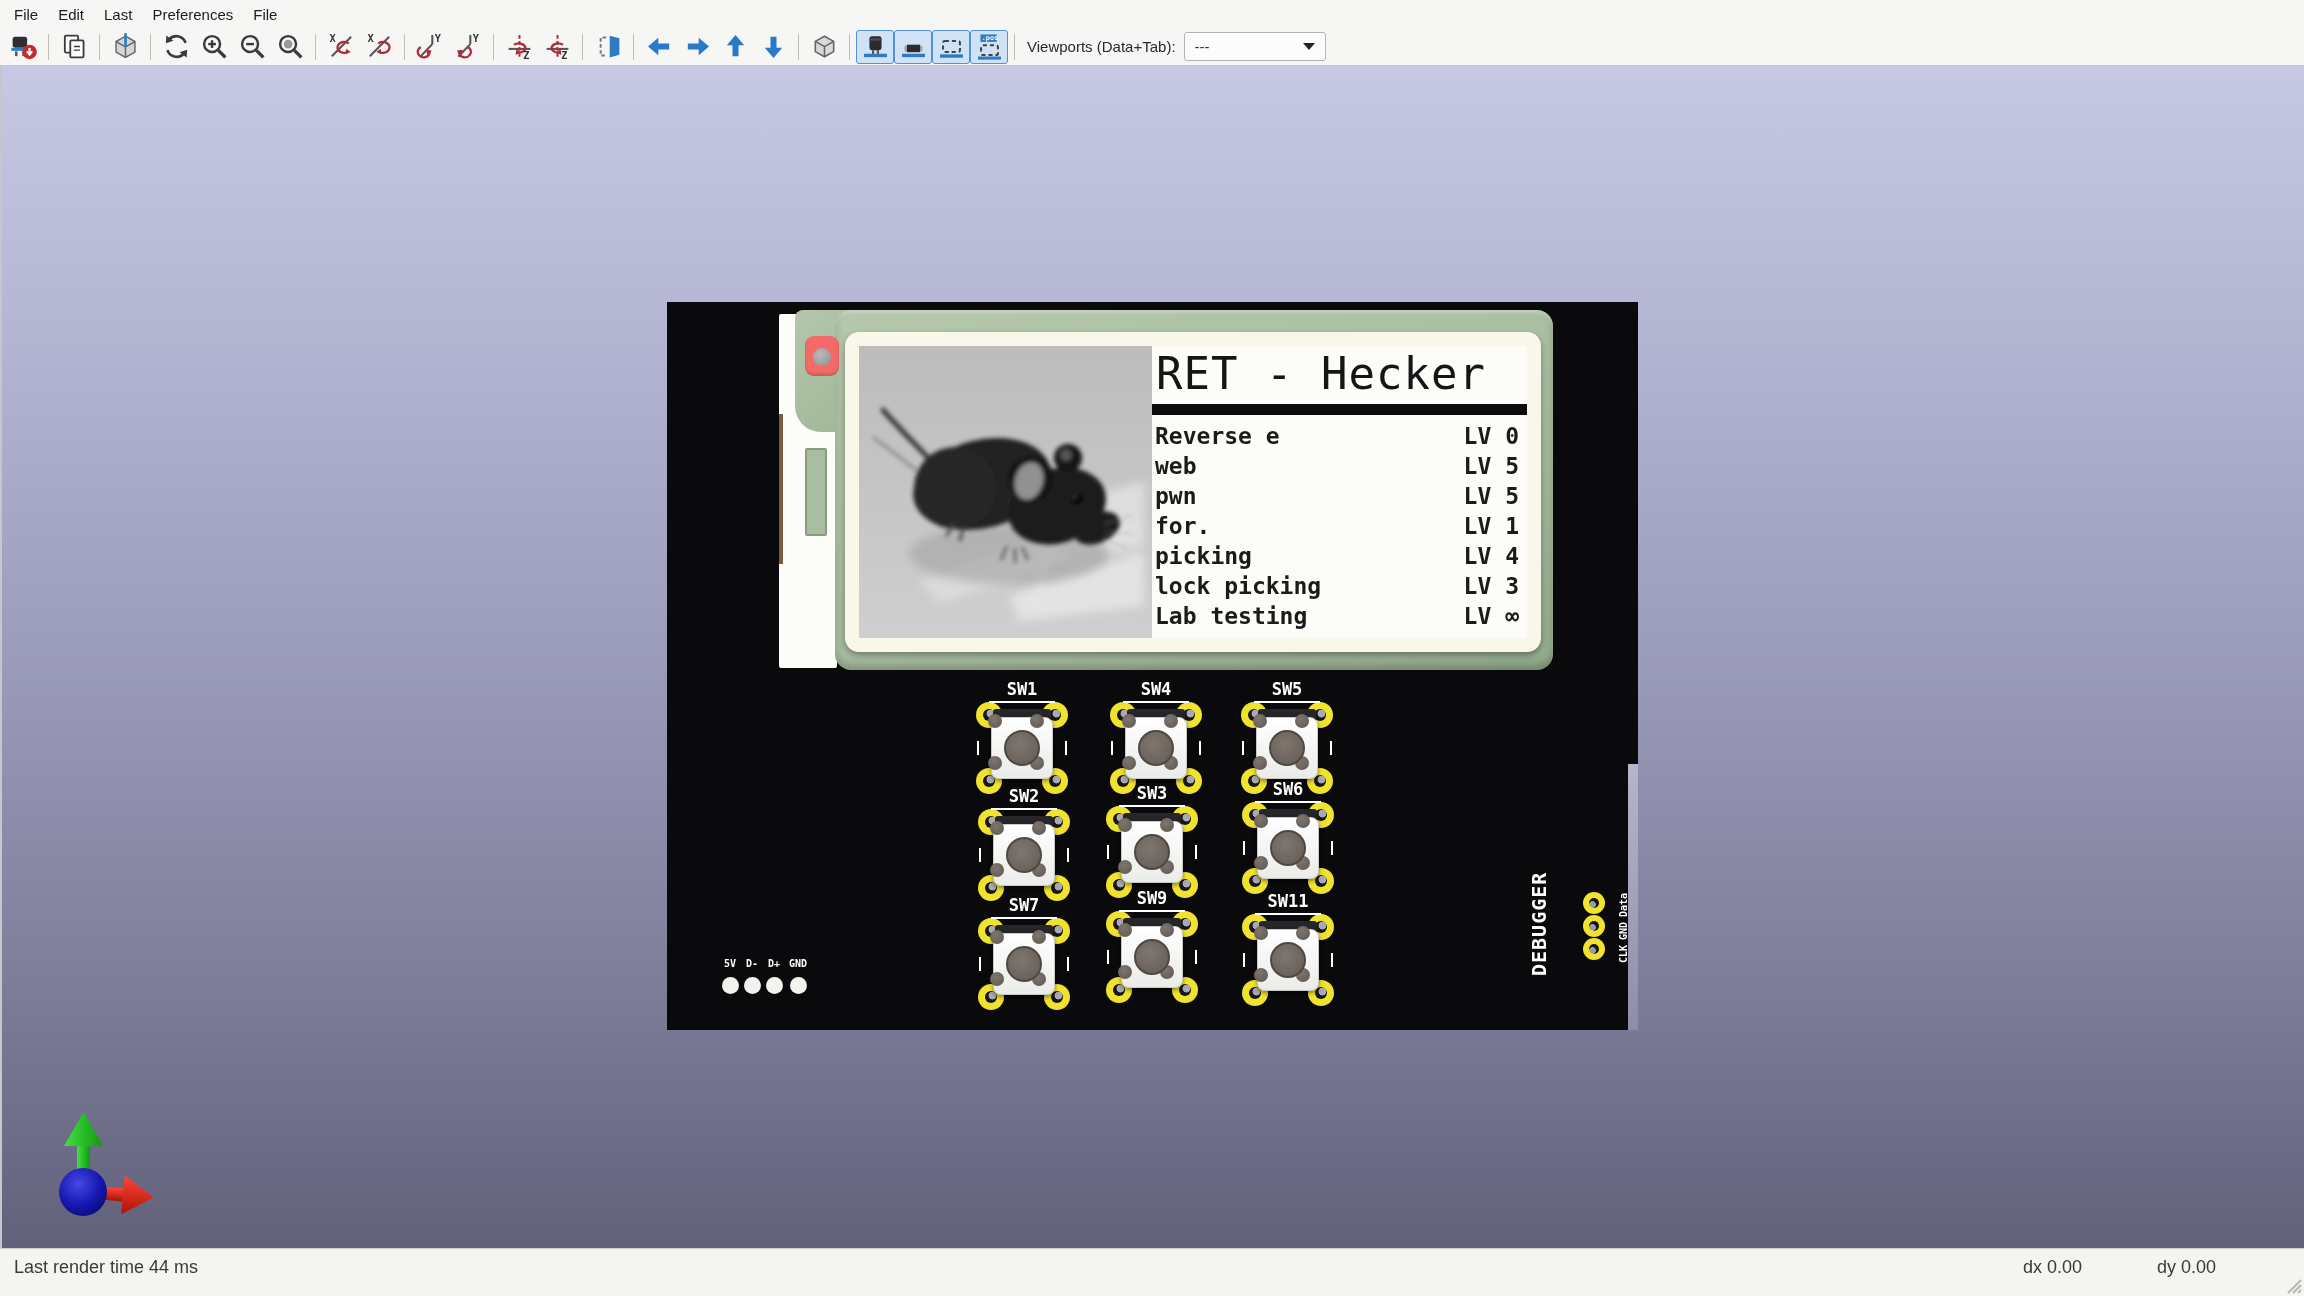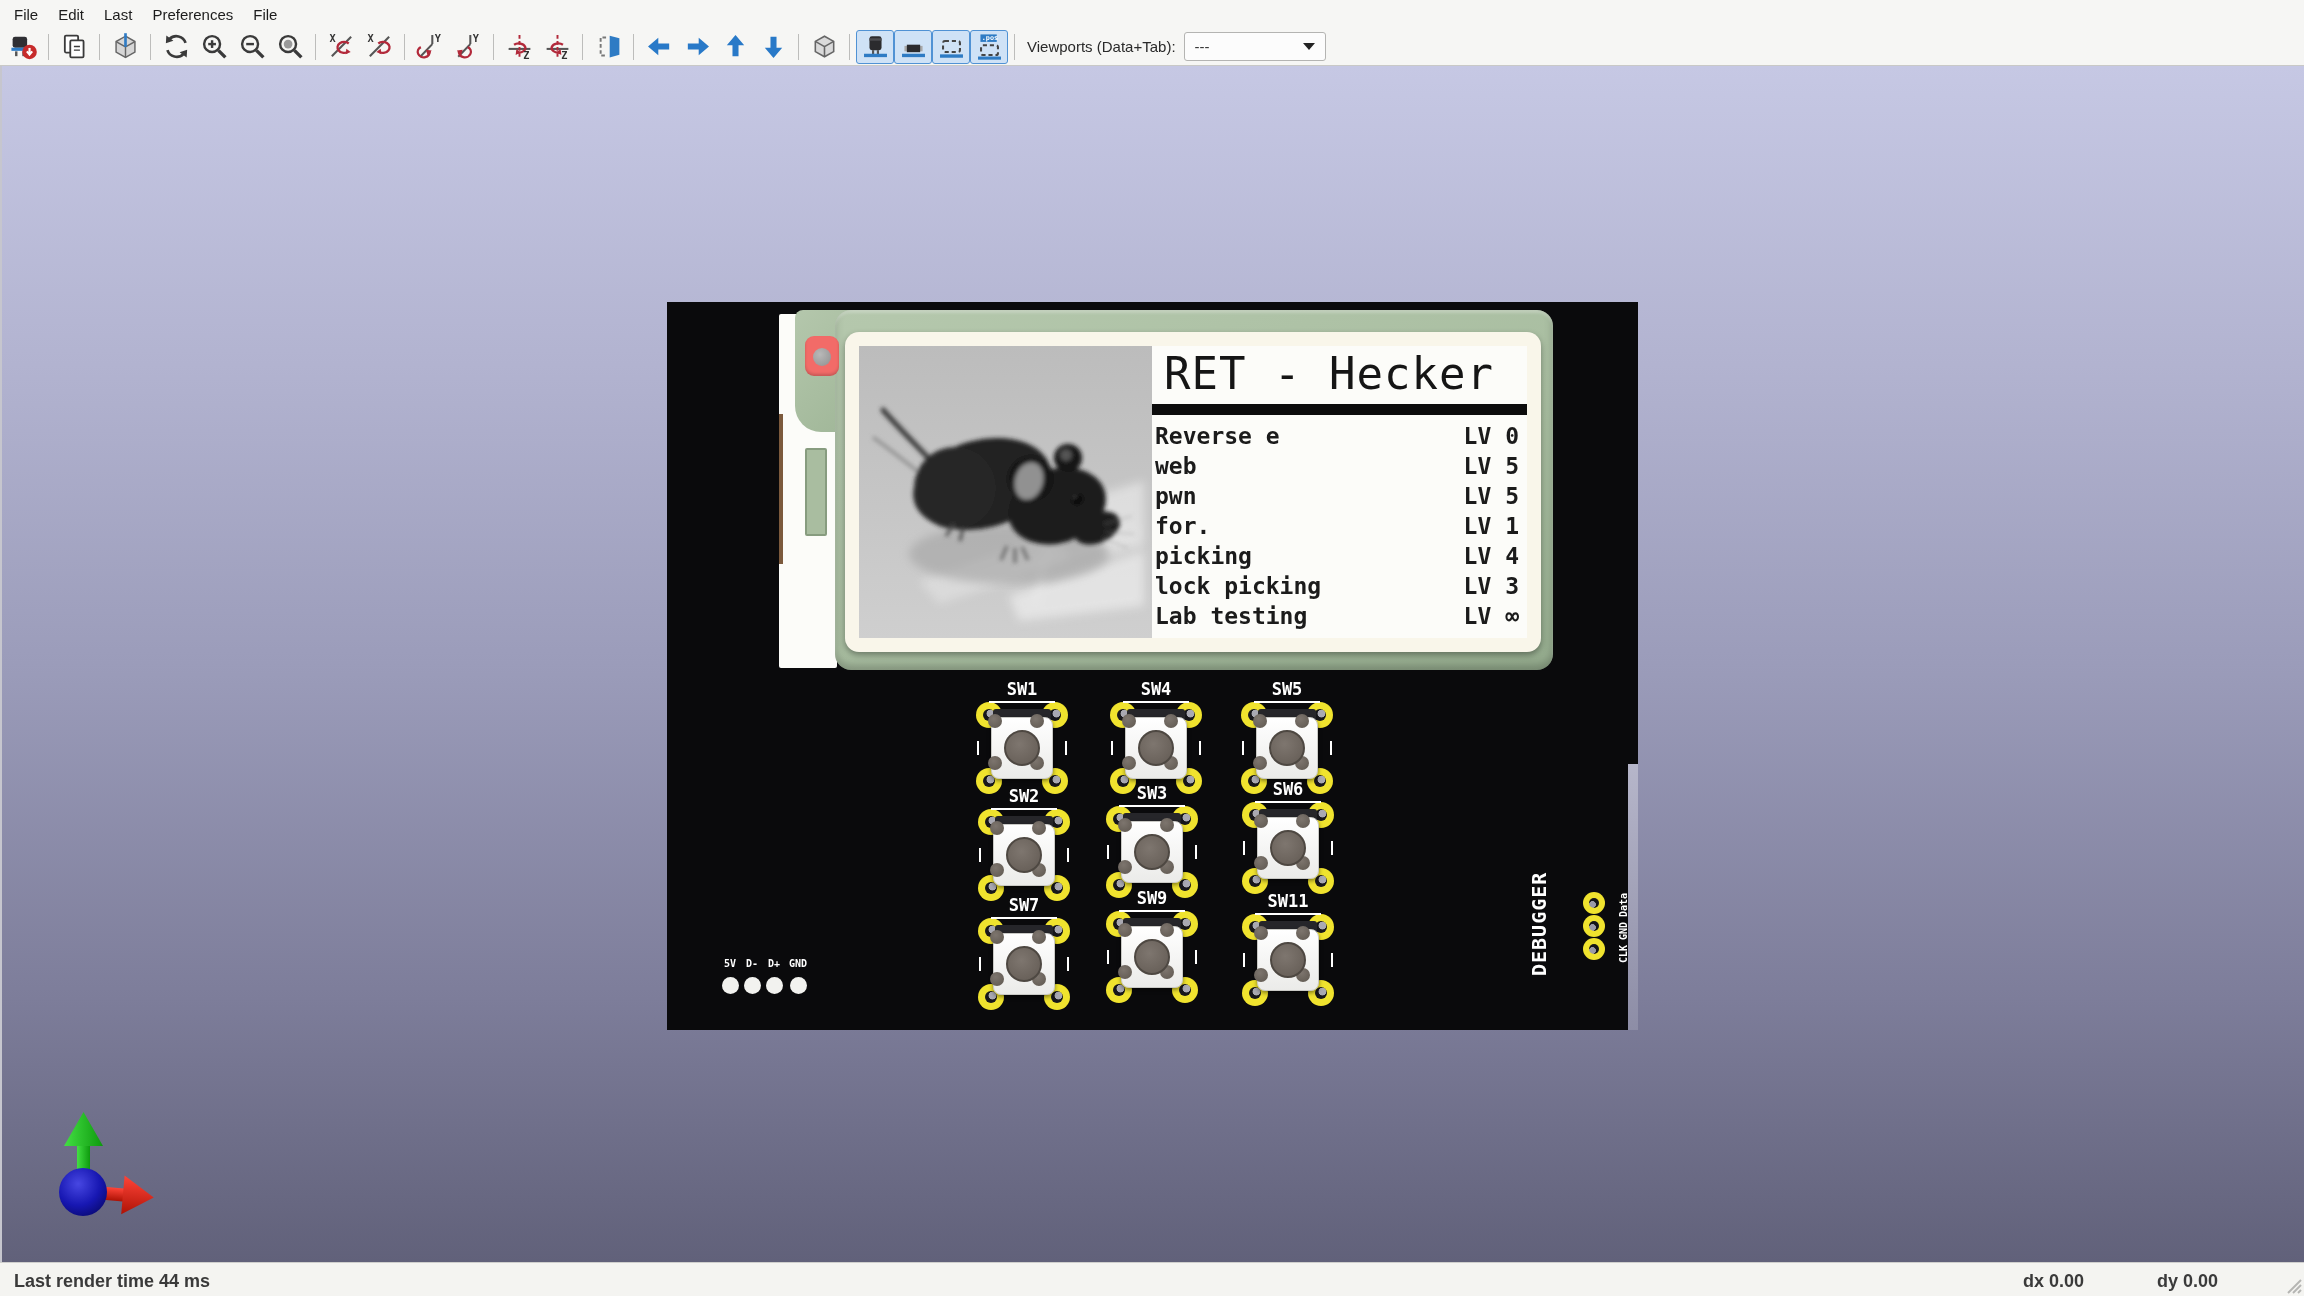--- a/index.html
+++ b/index.html
@@ -44,21 +44,21 @@
   .red-latch { position:absolute; left:138px; top:34px; width:34px; height:40px; background:#f26b68; border-radius:9px;
                box-shadow:inset 0 -2px 3px rgba(0,0,0,.18); }
   .red-latch .knob { position:absolute; left:8px; top:12px; width:18px; height:18px; border-radius:50%;
                      background:radial-gradient(circle at 38% 35%, #b9b9b9, #8f8f8f); }
   .green-slot { position:absolute; left:138px; top:146px; width:22px; height:88px; background:#a9bda0;
                 border:2px solid #879c7f; border-radius:2px; }
   .bezel { position:absolute; left:178px; top:30px; width:696px; height:320px; background:#f9f6ea; border-radius:14px;
            padding:14px; display:flex; box-shadow:0 3px 6px rgba(0,0,0,.35); }
   .photo { width:293px; height:292px; flex:none; overflow:hidden; }
   .screen { flex:1; height:292px; background:#fcfcf9; position:relative; font-family:"DejaVu Sans Mono", monospace; overflow:hidden; }
-  .screen-title { font-size:44px; line-height:56px; color:#151515; padding-left:12px; letter-spacing:1px; white-space:nowrap; }
+  .screen-title { font-size:44px; line-height:56px; color:#151515; padding-left:4px; letter-spacing:1px; white-space:nowrap; }
   .screen-bar { height:11px; background:#0c0c0c; margin-top:2px; }
   .skill-rows { margin-top:6px; }
   .skill-row { height:30px; display:flex; justify-content:space-between; align-items:center; padding:0 8px 0 3px;
                font-size:23px; font-weight:bold; color:#1b1b1b; white-space:nowrap; }
 
   
   .sw { position:absolute; width:96px; height:112px; }
   .sw-label { position:absolute; top:0; left:0; right:0; text-align:center; color:#fff;
               font-family:"DejaVu Sans Mono", monospace; font-weight:bold; font-size:17px; line-height:18px; }
   .sw-underline { position:absolute; top:21px; left:15px; width:66px; height:2px; background:#fff; }
@@ -86,22 +86,22 @@
   .dbg-pad { position:absolute; left:916px; width:22px; height:22px; border-radius:50%; background:#f0e32e; }
   .dbg-pad::after { content:""; position:absolute; left:6px; top:6px; width:10px; height:10px; border-radius:50%;
                     background:radial-gradient(circle at 35% 65%, #9a9aa8 0 34%, #15151a 40%); }
   .dbg-pin-label { position:absolute; left:951px; transform:rotate(-90deg); transform-origin:left top;
                    color:#fff; font-family:"DejaVu Sans Mono", monospace; font-weight:bold; font-size:10px; white-space:nowrap; }
 
   
   .gizmo { position:absolute; left:20px; top:1042px; width:150px; height:150px; }
 
   
-  .statusbar { height:34px; background:#f4f4f1; border-top:1px solid #cfcfcd; position:relative; flex:none;
-               font-size:18px; color:#3a3a3a;font-weight:bold; }
+  .statusbar { height:48px; background:#f4f4f1; border-top:1px solid #cfcfcd; position:relative; flex:none;
+               font-size:18px; color:#3a3a3a; }
   .st-render { position:absolute; left:14px; top:8px; }
   .st-dx { position:absolute; left:2023px; top:8px; }
   .st-dy { position:absolute; left:2157px; top:8px; }
   .st-grip { position:absolute; right:2px; bottom:2px; width:22px; height:22px; }
 </style>
 </head>
 <body>
 
 <div class="menubar" id="menubar">
     <div class="menu-item">File</div>

